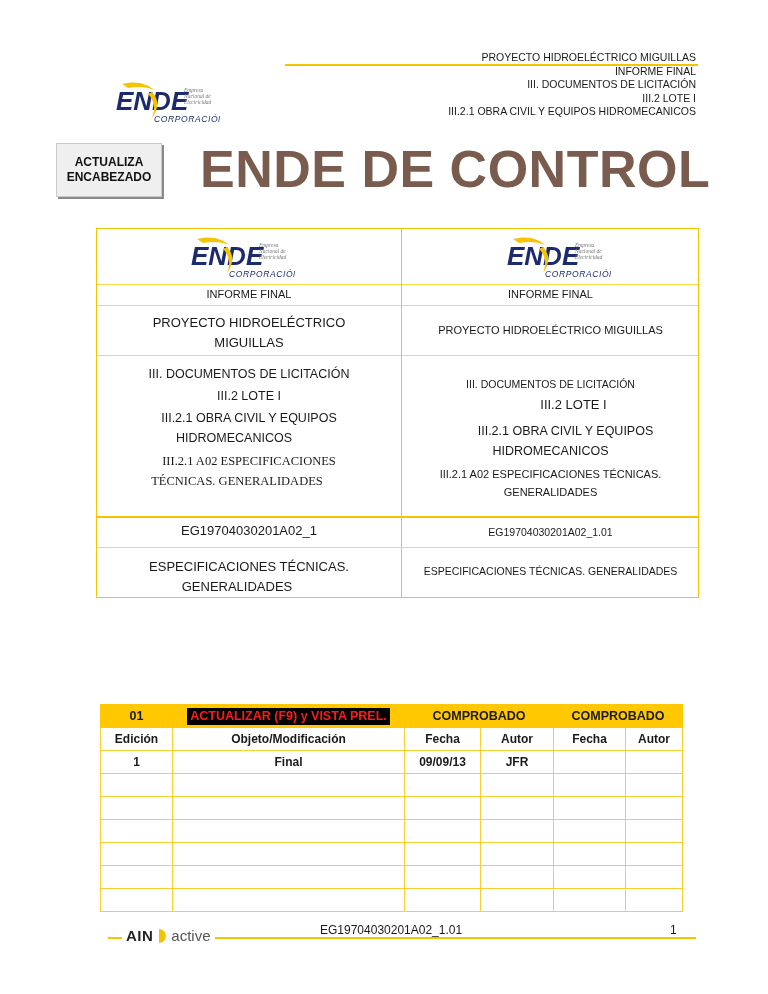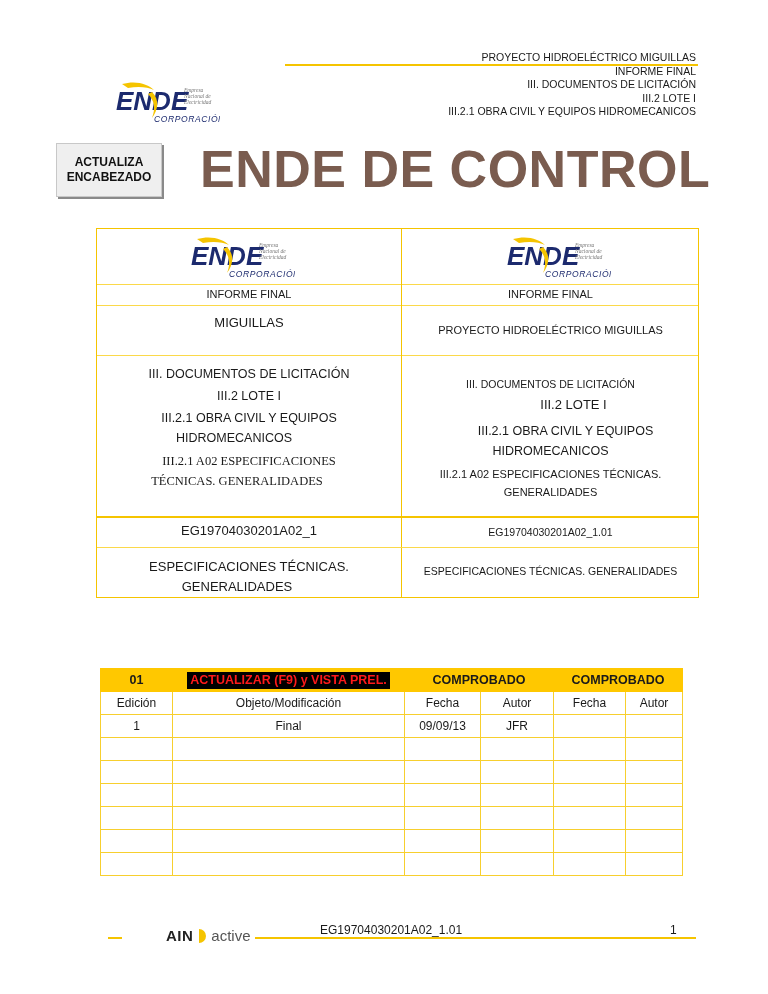--- a/index.html
+++ b/index.html
@@ -29,29 +29,29 @@
   }
   .title { left: 200px; top: 138px; font-size: 52px; font-weight: bold; color: #7a5c4f; letter-spacing: 0.5px; line-height: 62px; }
 
   
   .cmp { left: 96px; top: 228px; width: 603px; height: 370px; border: 1px solid #f5c400; box-sizing: border-box; }
   .cmp .vline { position: absolute; left: 304px; top: 0; bottom: 0; width: 1px; background: #f5c400; }
   .cmp .hline { position: absolute; height: 1px; background: #fbd94a; }
   .cell-text { position: absolute; text-align: center; color: #1a1a1a; }
 
   
-  .rev { left: 100px; top: 668px; width: 582px; border-collapse: collapse; table-layout: fixed; }
-  .rev td { border: 1px solid #f7cf2e; height: 22px; padding: 0; text-align: center; font-size: 12px; color: #1a1a1a; }
+  .rev { left: 100px; top: 704px; width: 582px; border-collapse: collapse; table-layout: fixed; }
+  .rev td { border: 1px solid #f7cf2e; height: 22px; padding: 0; text-align: center; font-size: 12px; color: #1a1a1a; font-weight: bold; }
   .rev tr.head td { background: #ffc800; font-weight: bold; font-size: 12.5px; border-color: #ffc800; }
   .rev .red-label { display: inline-block; background: #000; color: #ff1a1a; padding: 0 3px; font-weight: bold; line-height: 17px; cursor: pointer; }
 
   
   .foot-rule { left: 108px; width: 588px; top: 937px; height: 1.5px; background: #f5c400; }
   .foot-brand { left: 122px; top: 926px; background: #fff; padding: 0 4px; font-size: 15px; line-height: 20px; }
-  .foot-brand .ain { font-weight: bold; color: #222; letter-spacing: 0.5px; margin-left: 40px; }
+  .foot-brand .ain { font-weight: bold; color: #222; letter-spacing: 0.5px; }
   .foot-brand .moon { display: inline-block; width: 7px; height: 14px; border-radius: 0 7px 7px 0; background: #f5c400; margin: 0 5px 0 6px; vertical-align: -2px; }
   .foot-brand .active { color: #555; font-weight: normal; }
   .foot-code { left: 320px; top: 923px; font-size: 12px; }
   .foot-page { left: 670px; top: 923px; font-size: 12px; }
 </style>
 </head>
 <body>
 
 <div class="abs hdr-block">
   <div>PROYECTO HIDROELÉCTRICO MIGUILLAS</div>
@@ -112,20 +112,21 @@
       <path d="M44 14 C52 22 50 32 44 40 C48 30 46 22 40 16 Z" fill="#f5c400"></path>
       <text x="76" y="14" font-family="Liberation Serif, serif" font-style="italic" font-size="5.5" fill="#777">Empresa</text>
       <text x="76" y="20" font-family="Liberation Serif, serif" font-style="italic" font-size="5.5" fill="#777">Nacional de</text>
       <text x="76" y="26" font-family="Liberation Serif, serif" font-style="italic" font-size="5.5" fill="#777">Electricidad</text>
       <text x="46" y="44" font-family="Liberation Sans, sans-serif" font-style="italic" font-size="8.5" fill="#1c2a6e" letter-spacing="0.6">CORPORACIÓN</text>
     </svg>
   </div>
 
   <div class="cell-text" style="left:0; width:304px; top:59px; font-size:11px;">INFORME FINAL</div>
   <div class="cell-text" style="left:0; width:304px; top:84px; font-size:13px; line-height:20px;">
+    <div>PROYECTO HIDROELÉCTRICO</div>
     <div>MIGUILLAS</div>
   </div>
   <div class="cell-text" style="left:0; width:304px; top:134px; font-size:12.5px; line-height:22px;">
     <div>III. DOCUMENTOS DE LICITACIÓN</div>
     <div>III.2 LOTE I</div>
     <div style="line-height:20px; margin-top:1px;">
       <div>III.2.1 OBRA CIVIL Y EQUIPOS</div>
       <div style="margin-left:-30px;">HIDROMECANICOS</div>
     </div>
     <div style="line-height:20px; margin-top:3px;font-family:Liberation Serif, serif;">

